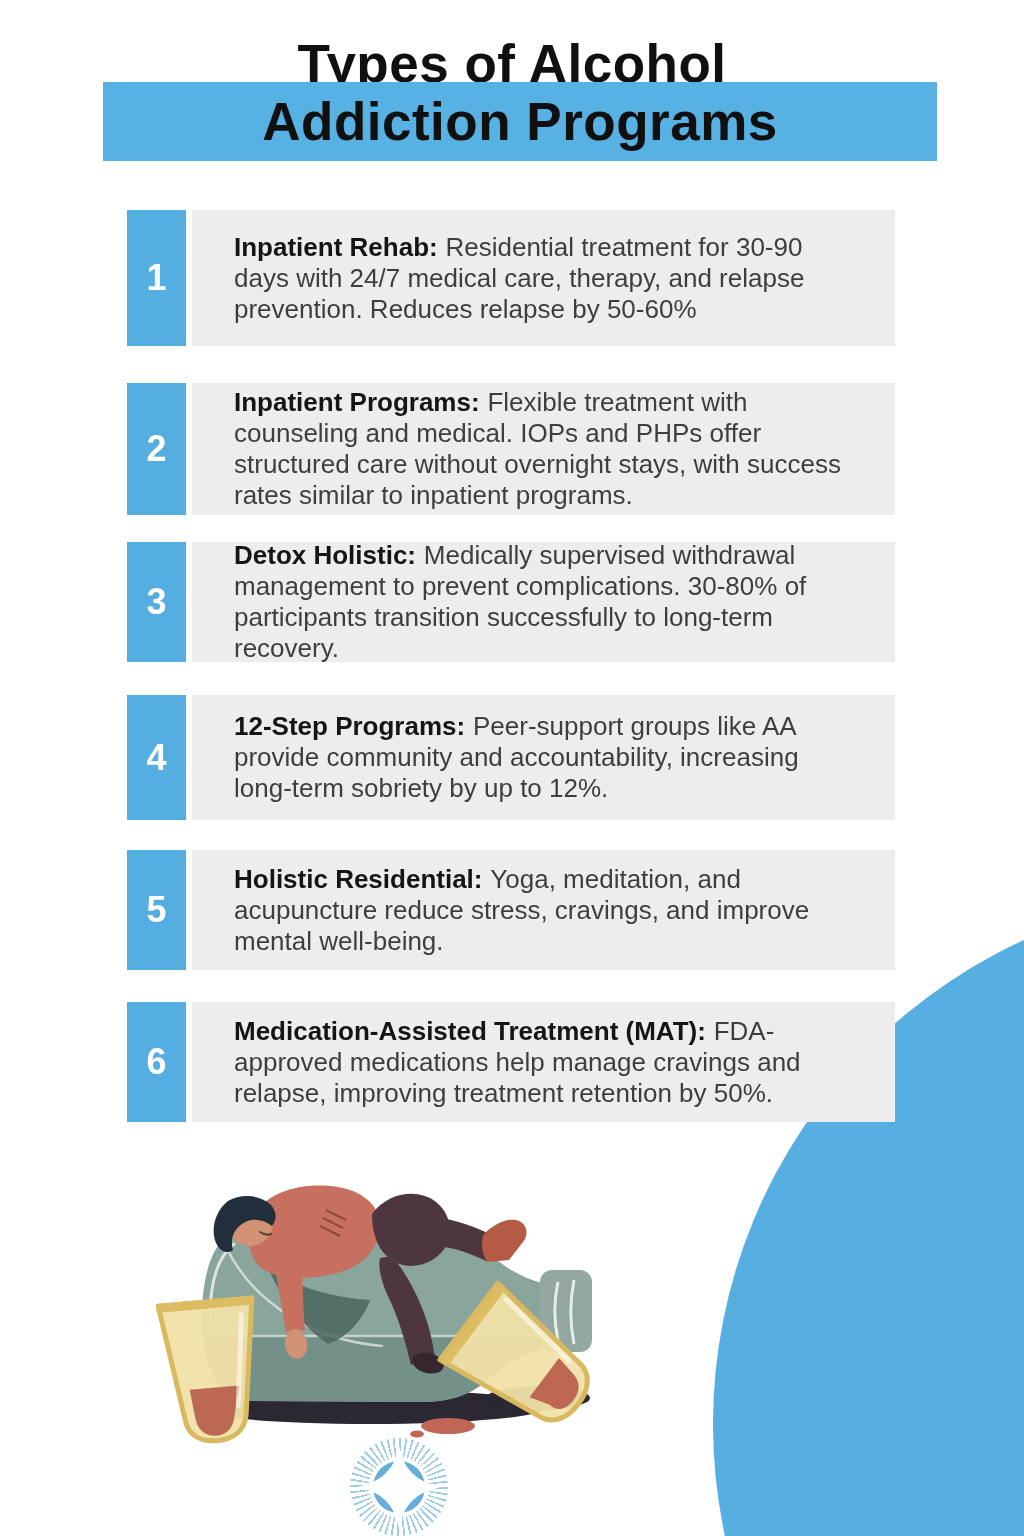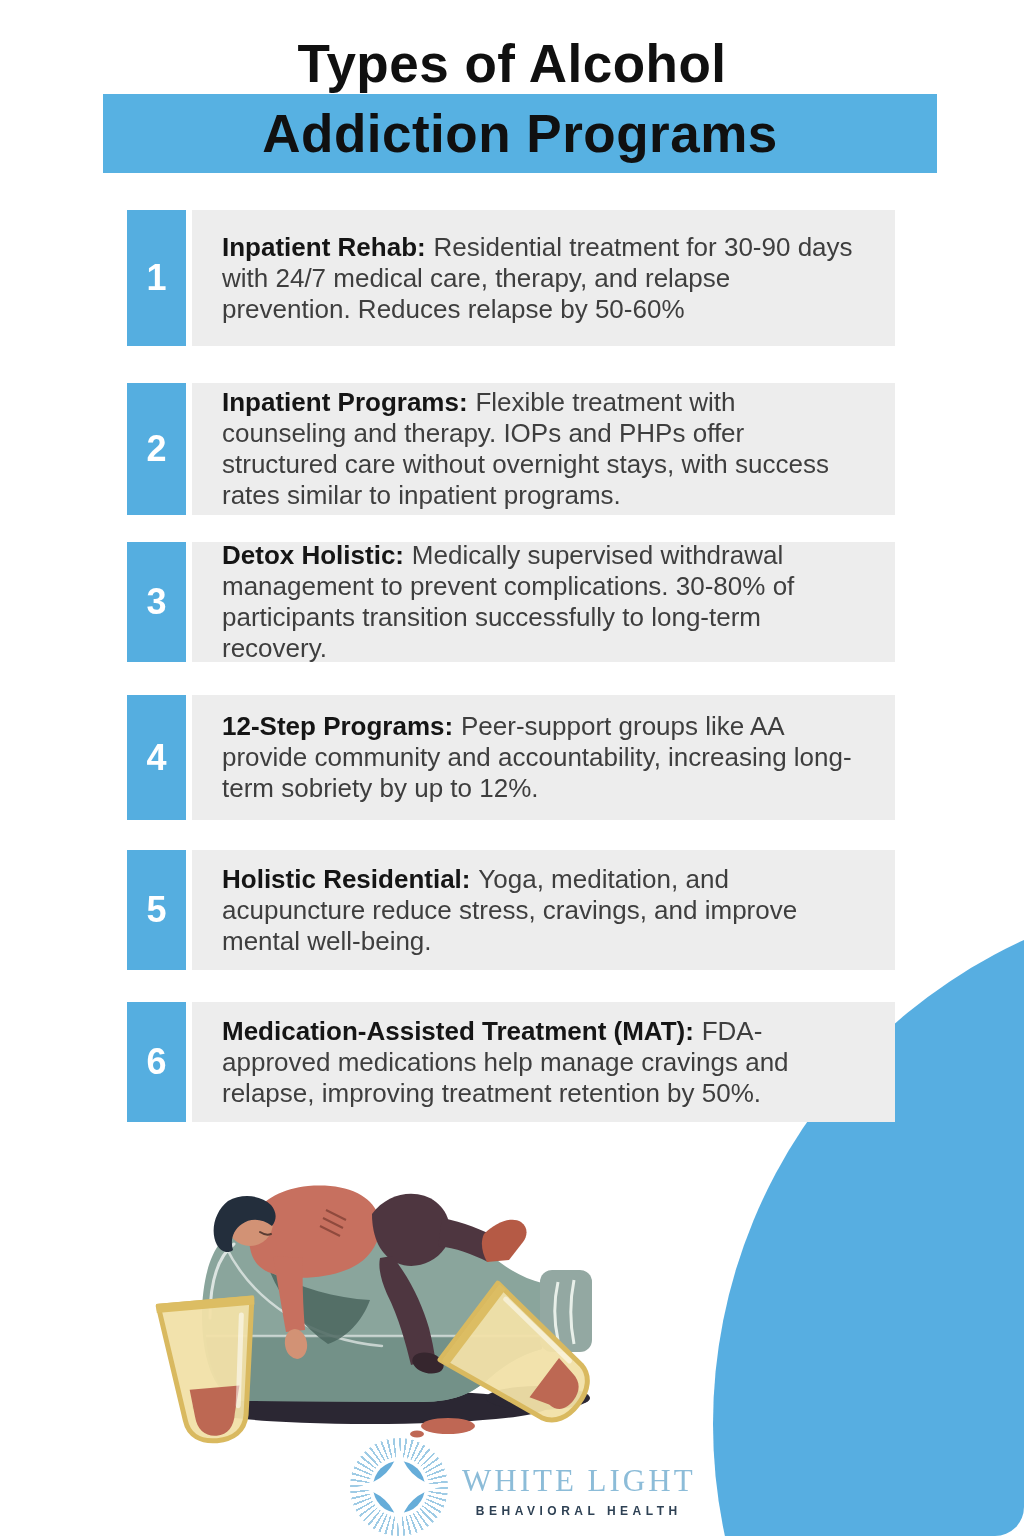--- a/index.html
+++ b/index.html
@@ -1,31 +1,31 @@
 <!DOCTYPE html>
 <html><head>
 <meta charset="utf-8">
 <style>
   html,body{margin:0;padding:0;background:#fff;}
   .page{position:relative;width:1024px;height:1536px;background:#ffffff;overflow:hidden;
-        font-family:"Liberation Sans", sans-serif;border-radius:29px;}
+        font-family:"Liberation Sans", sans-serif;}
 
   
   .title-line1{position:absolute;left:0;top:33px;width:1024px;text-align:center;
                font-size:53px;font-weight:800;color:#101010;letter-spacing:.5px;}
-  .title-banner{position:absolute;left:103px;top:94px;width:834px;height:79px;
+  .title-banner{position:absolute;left:103px;top:82px;width:834px;height:79px;
                 background:#57b1e2;display:flex;align-items:center;justify-content:center;}
   .title-line2{font-size:53px;font-weight:800;color:#101010;letter-spacing:.5px;}
 
   
   .item{position:absolute;left:127px;width:768px;display:flex;z-index:2;}
   .badge{width:59px;background:#55aee0;color:#ffffff;display:flex;align-items:center;
          justify-content:center;font-size:36px;font-weight:bold;flex:none;}
   .panel{margin-left:6px;flex:1;background:#ededed;display:flex;align-items:center;}
-  .ptext{margin:0;padding:0 42px 0 30px;font-size:26px;line-height:31px;color:#3e3e3e;}
+  .ptext{margin:12px;padding:0 42px 0 30px;font-size:26px;line-height:31px;color:#3e3e3e;}
   .lead{color:#151515;font-weight:bold;margin-right:.3em;}
 
   
   .corner-circle{position:absolute;left:713px;top:892px;width:1064px;height:1064px;
                  border-radius:50%;background:#57aee1;z-index:1;}
 
   
   .illo{position:absolute;left:130px;top:1160px;width:620px;height:300px;z-index:2;}
 
   
@@ -60,21 +60,21 @@
     <div class="panel">
       <p class="ptext"><b class="lead">Inpatient Rehab:</b><span>Residential treatment for 30-90 days with 24/7 medical care, therapy, and relapse prevention. Reduces relapse by 50-60%</span></p>
     </div>
   </div>
 
   <div class="item" style="top:383px;height:132px;">
     <div class="badge">
         <span>2</span>
       </div>
     <div class="panel">
-      <p class="ptext"><b class="lead">Inpatient Programs:</b><span>Flexible treatment with counseling and therapy. IOPs and PHPs offer structured care without overnight stays, with success rates similar to inpatient programs.</span></p>
+      <p class="ptext"><b class="lead">Inpatient Programs:</b><span>Flexible treatment with counseling and medical. IOPs and PHPs offer structured care without overnight stays, with success rates similar to inpatient programs.</span></p>
     </div>
   </div>
 
   <div class="item" style="top:542px;height:120px;">
     <div class="badge">
         <span>3</span>
       </div>
     <div class="panel">
       <p class="ptext"><b class="lead">Detox Holistic:</b><span>Medically supervised withdrawal management to prevent complications. 30-80% of participants transition successfully to long-term recovery.</span></p>
     </div>
@@ -180,19 +180,15 @@
 
   <div class="brand">
     <div class="burst">
       <div class="rays"></div>
       <div class="cover"></div>
       <svg width="98" height="98" viewBox="-49 -49 98 98">
         <circle cx="0" cy="0" r="26" fill="#66add9"></circle>
         <path d="M 0,-42 Q 5,-7 42,0 Q 5,7 0,42 Q -5,7 -42,0 Q -5,-7 0,-42 Z" fill="#ffffff"></path>
       </svg>
     </div>
-    <div class="brand-text">
-      <div class="brand-name">WHITE LIGHT</div>
-      <div class="brand-tag">BEHAVIORAL HEALTH</div>
-    </div>
   </div>
 
 </div>
 
 </body></html>

